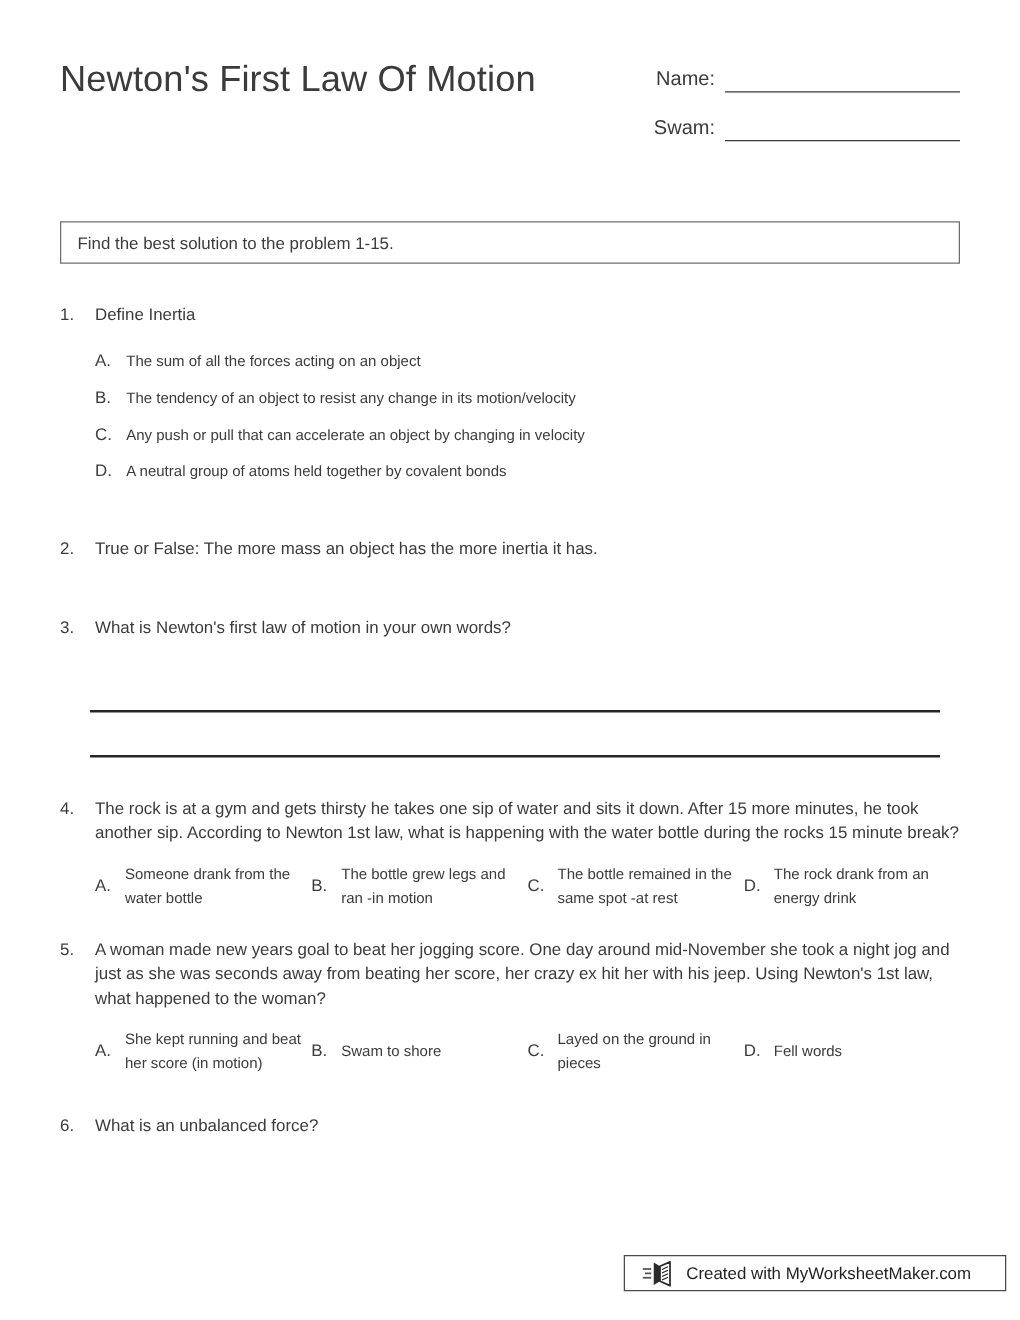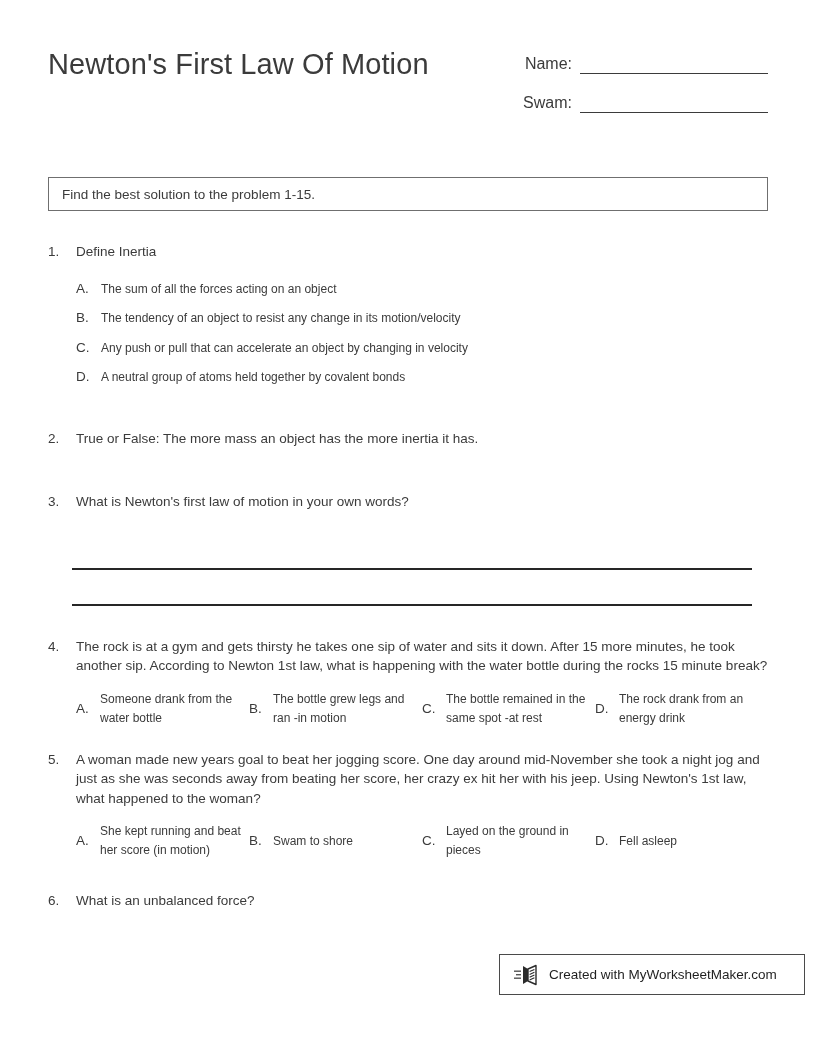--- a/index.html
+++ b/index.html
@@ -168,23 +168,23 @@
   }
 
   .gap-sm { height: 22px; }
   .gap-md { height: 31px; }
   .gap-lg { height: 44px; }
 
   
   .footer-badge {
     position: absolute;
     left: 499px;
-    top: 954px;
+    top: 1004px;
     width: 306px;
-    height: 41px;
+    height: 29px;
     border: 1px solid #4a4a4a;
     box-sizing: border-box;
     display: flex;
     align-items: center;
     background: #ffffff;
   }
   .badge-logo {
     margin-left: 14px;
     margin-right: 9px;
     width: 26px;
@@ -303,21 +303,21 @@
       <div class="cell">
         <span class="choice-letter">B.</span>
         <span class="choice-text">Swam to shore</span>
       </div>
       <div class="cell">
         <span class="choice-letter">C.</span>
         <span class="choice-text">Layed on the ground in pieces</span>
       </div>
       <div class="cell">
         <span class="choice-letter">D.</span>
-        <span class="choice-text">Fell asleep</span>
+        <span class="choice-text">Fell words</span>
       </div>
     </div>
 
     <div class="gap-md"></div>
 
     <div class="q">
       <span class="q-num">6.</span>
       <span class="q-text">What is an unbalanced force?</span>
     </div>
 

